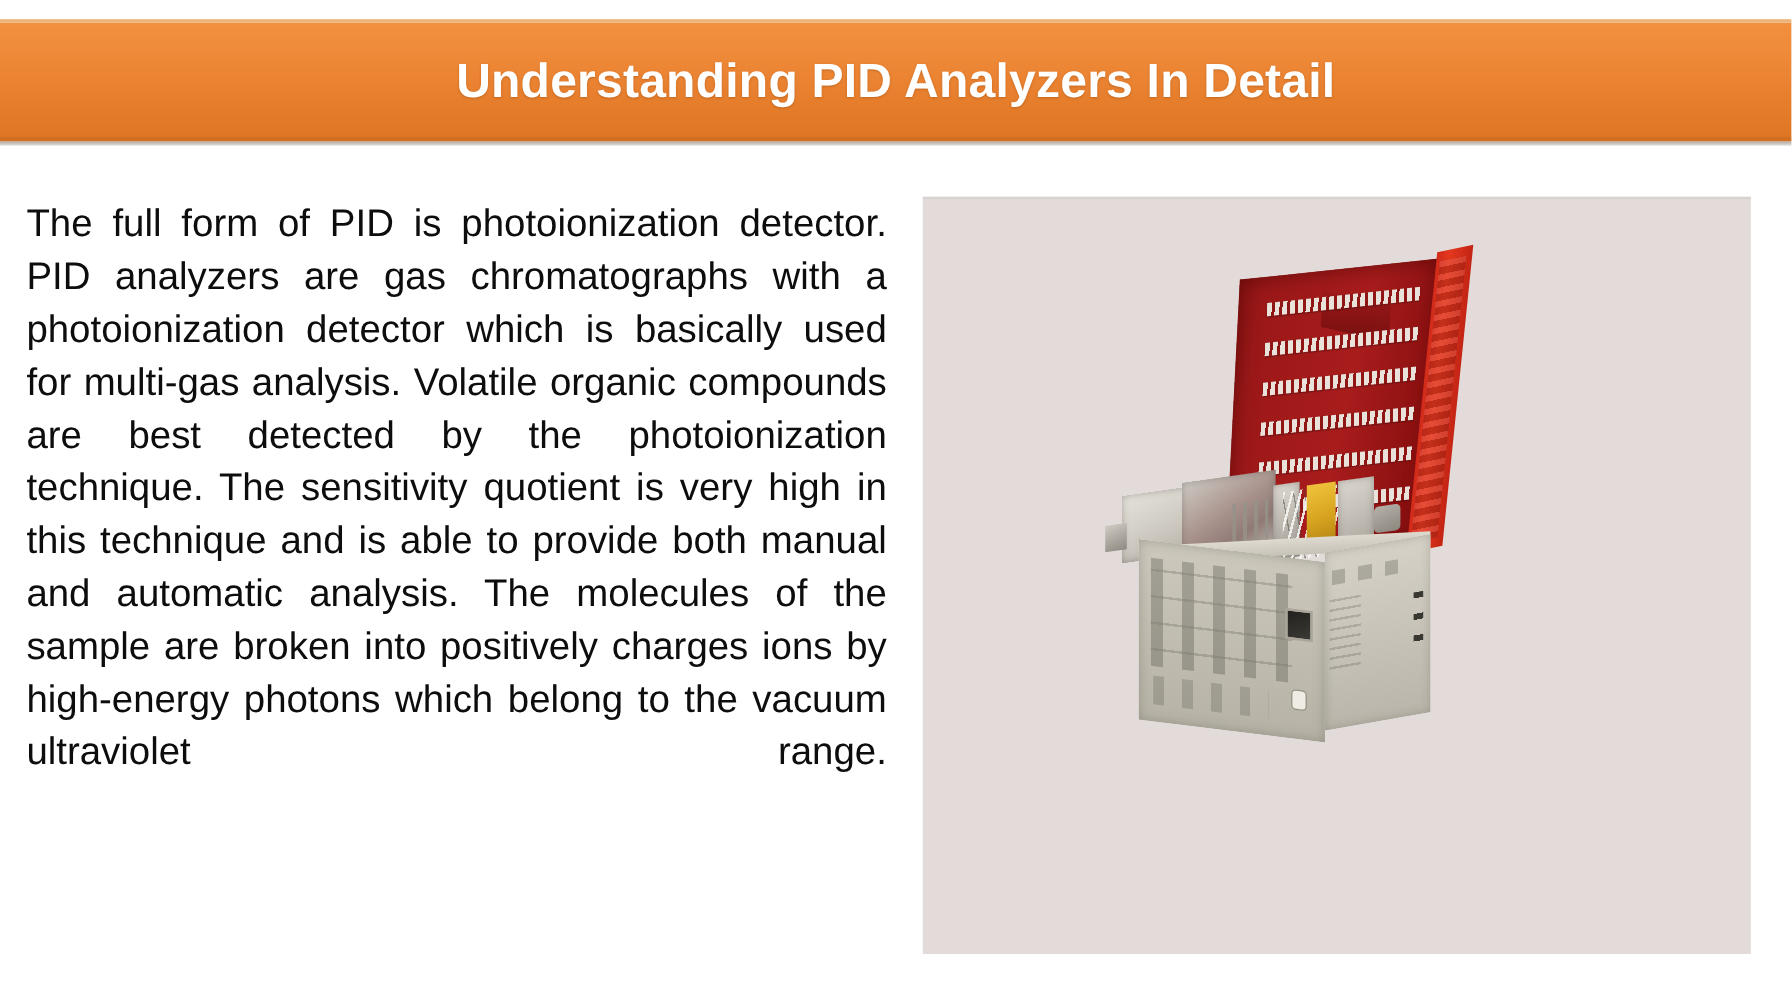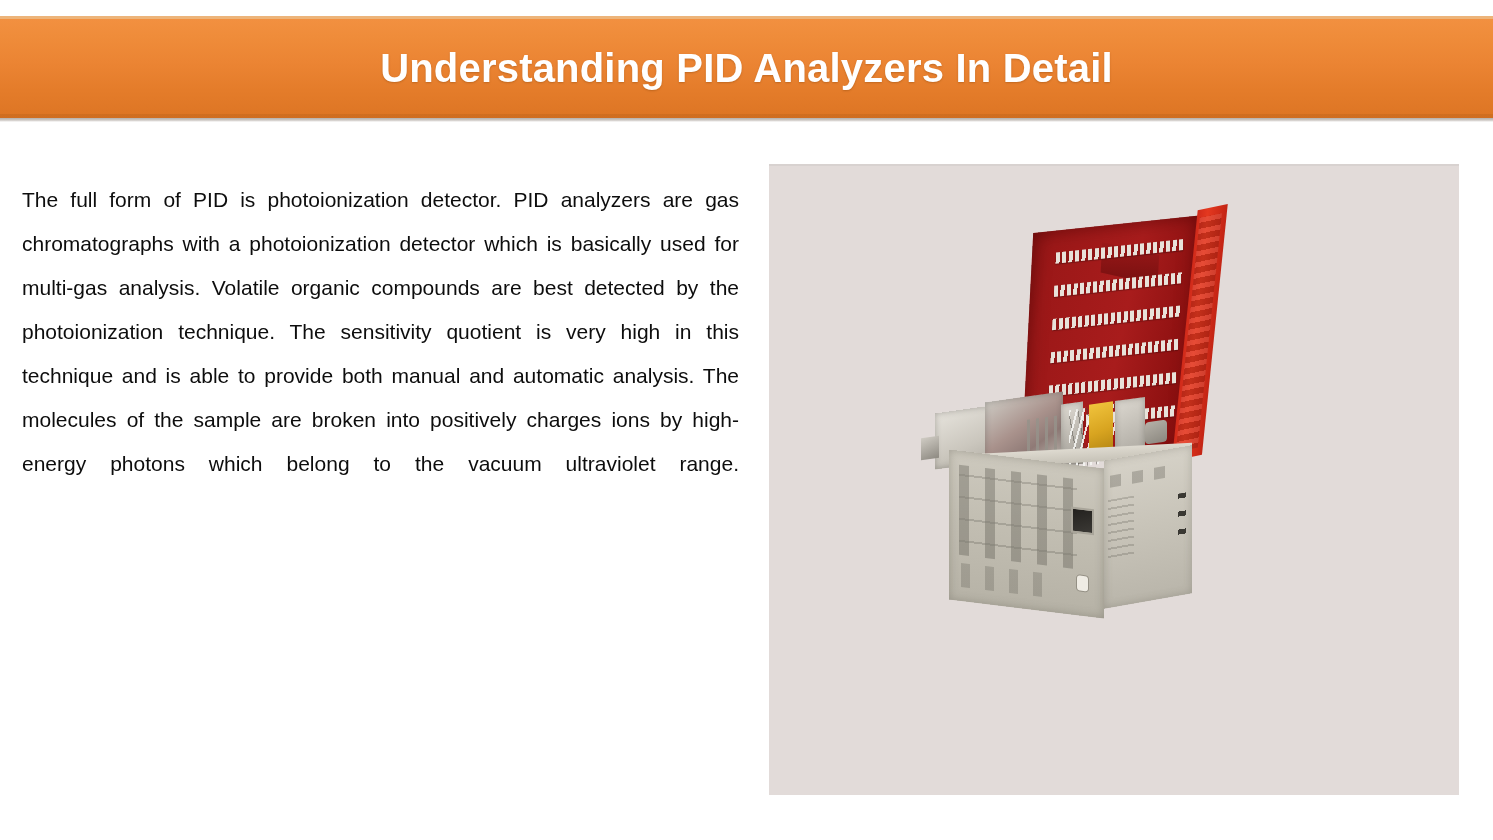--- a/index.html
+++ b/index.html
@@ -65,23 +65,23 @@
     font-weight: bold;
     letter-spacing: 0.2px;
     white-space: nowrap;
     text-shadow: 0 1px 2px rgba(120,60,10,0.35);
   }
 
   
   .body-text {
     position: absolute;
     left: 22px;
-    top: 178px;
+    top: 164px;
     width: 717px;
-    font-size: 21px;
+    font-size: 32px;
     line-height: 44px;
     color: #0d0d0d;
     text-align: justify;
     text-justify: inter-word;
     word-spacing: 0.5px;
   }
   .body-text::after {
     content: "";
     display: inline-block;
     width: 100%;

